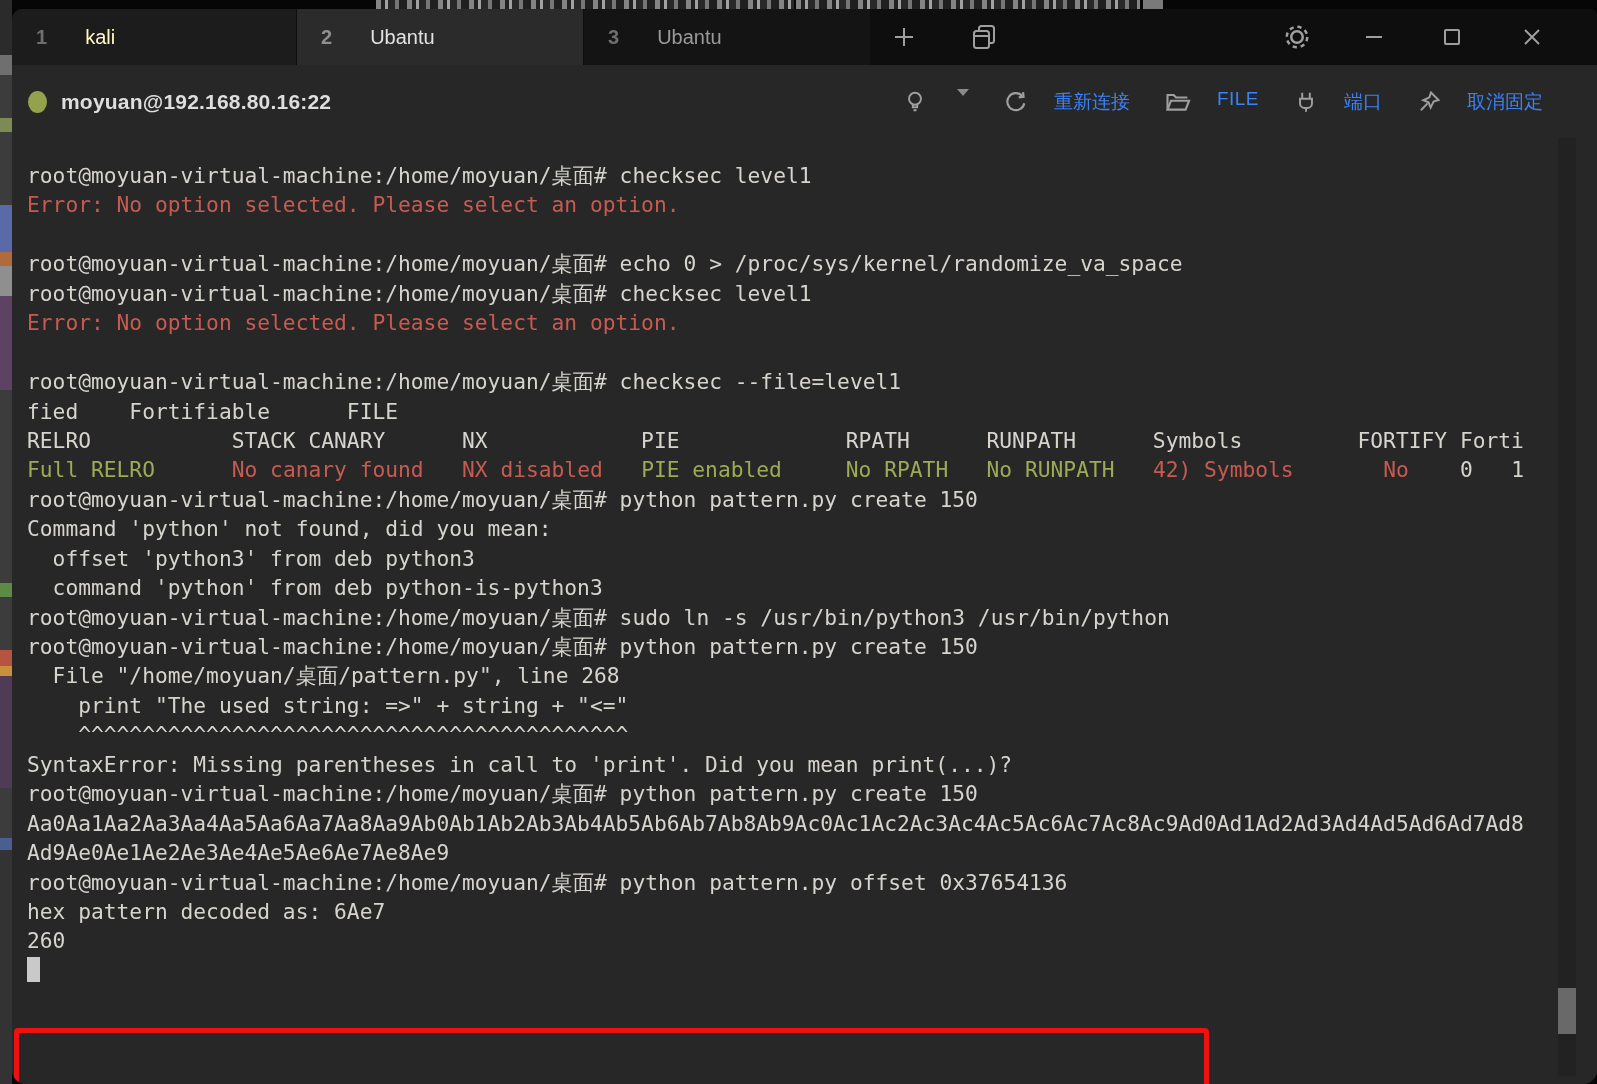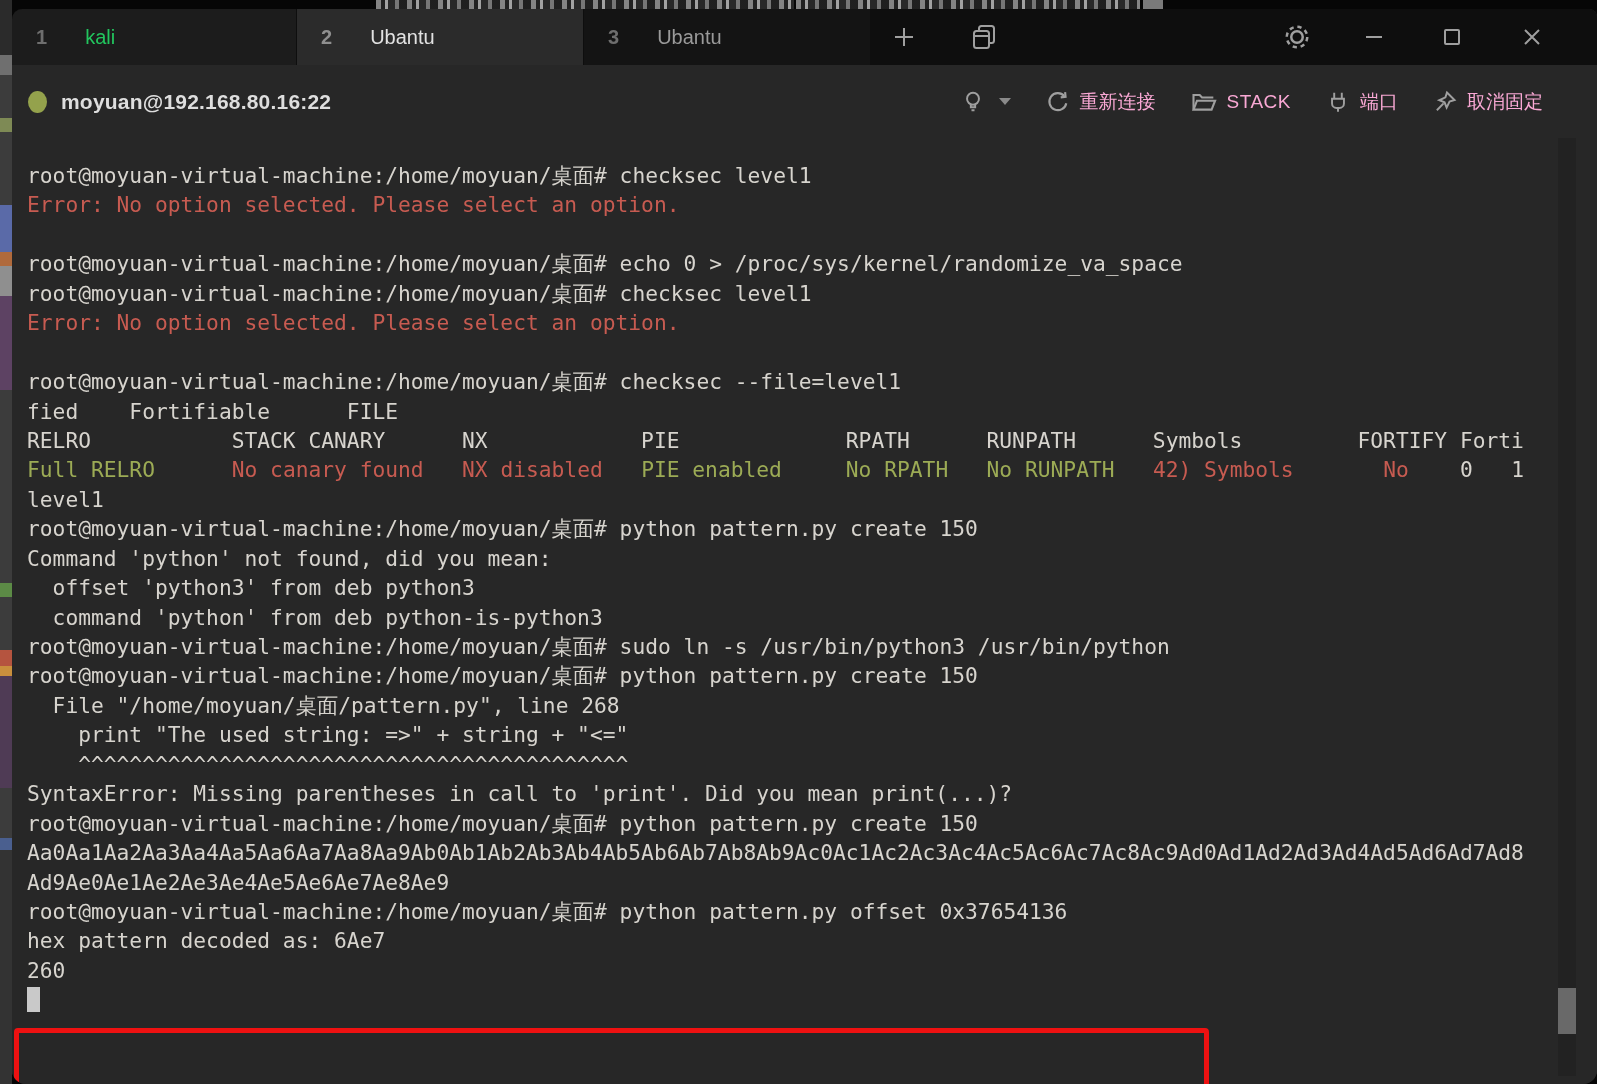--- a/index.html
+++ b/index.html
@@ -24,21 +24,21 @@
   
   #win { position:absolute; left:12px; top:9px; width:1585px; height:1075px;
          background:#272727; border-radius:10px 8px 14px 14px; overflow:hidden; }
 
   
   .tabbar { position:absolute; left:0; top:0; right:0; height:56px; background:#0e0e0e; }
   .tab { position:absolute; top:0; height:56px; display:flex; align-items:center; cursor:default; }
   .tab .tabnum  { font-size:20px; font-weight:bold; color:#6e6e6e; margin-left:24px; }
   .tab .tablabel{ font-size:20px; color:#9a9a9a; margin-left:38px; }
   .tab.t1 { left:0; width:284px; background:#1c1c1c; border-radius:10px 0 0 0; }
-  .tab.t1 .tablabel { color:#22c55e; }
+  .tab.t1 .tablabel { color:#fef9c3; }
   .tab.t2 { left:285px; width:286px; background:#2b2b2b; }
   .tab.t2 .tabnum { color:#8f8f8f; }
   .tab.t2 .tablabel { color:#e2e2e2; }
   .tab.t3 { left:572px; width:286px; background:#141414; }
   .iconbtn, .winctl { position:absolute; top:0; height:56px; width:48px;
     display:flex; align-items:center; justify-content:center; color:#9f9f9f; }
   .iconbtn svg, .winctl svg { stroke:#9f9f9f; fill:none; stroke-width:2; }
   .btn-plus   { left:868px; }
   .btn-layers { left:948px; }
   .btn-gear   { left:1261px; }
@@ -48,21 +48,21 @@
 
   
   .sessionbar { position:absolute; left:0; top:56px; right:0; height:73px; background:#272727;
                 display:flex; align-items:center; }
   .status-dot { width:19px; height:22px; border-radius:50%; background:var(--status,#94a24c);
                 margin-left:16px; }
   .session-title { font-size:21px; font-weight:bold; color:#dedede; margin-left:14px;
                    letter-spacing:.2px; }
   .actions { position:absolute; right:54px; top:0; height:73px; display:flex;
              align-items:center; gap:34px; }
-  .action { display:flex; align-items:center; gap:9px; color:#f9a8d4; font-size:19px;
+  .action { display:flex; align-items:flex-start; gap:25px; color:#3b82f6; font-size:19px;
             cursor:default; white-space:nowrap; }
   .action svg { stroke:#9f9f9f; fill:none; stroke-width:1.8; }
   .caret-down { width:0; height:0; border-left:6px solid transparent; border-right:6px solid transparent;
                 border-top:7px solid #8a8a8a; margin-left:4px; }
   .action .lbl-sftp { letter-spacing:.5px; }
 
   
   .terminal { position:absolute; left:0; top:129px; right:0; bottom:0; background:#272727;
               padding:23px 0 0 15px;
               font-family:"DejaVu Sans Mono", monospace; font-size:21.25px; line-height:29.45px;
@@ -159,21 +159,21 @@
             <path d="M18 12a7.2 7.2 0 1 1-1.7-6.1"></path>
             <path d="M17 2.6l.4 4.1-4.1.4"></path>
           </svg>
           <span>重新连接</span>
         </div>
         <div class="action">
           <svg width="28" height="28" viewBox="0 0 24 24">
             <path d="M3 18.5V6h5.3l2 2.2H20"></path>
             <path d="M3 18.5l3-7.6h15.5l-3 7.6z"></path>
           </svg>
-          <span class="lbl-sftp">STACK</span>
+          <span class="lbl-sftp">FILE</span>
         </div>
         <div class="action">
           <svg width="26" height="26" viewBox="0 0 24 24">
             <path d="M8.5 3.5V9M15.5 3.5V9"></path>
             <path d="M6.5 9h11v4.3a4.2 4.2 0 0 1-4.2 4.2h-2.6a4.2 4.2 0 0 1-4.2-4.2z"></path>
             <path d="M12 17.5V21"></path>
           </svg>
           <span>端口</span>
         </div>
         <div class="action">
@@ -192,21 +192,20 @@
           <div class="tline"><span class="c-r">Error: No option selected. Please select an option.</span></div>
           <div class="tline"></div>
           <div class="tline"><span>root@moyuan-virtual-machine:/home/moyuan/桌面# echo 0 &gt; /proc/sys/kernel/randomize_va_space</span></div>
           <div class="tline"><span>root@moyuan-virtual-machine:/home/moyuan/桌面# checksec level1</span></div>
           <div class="tline"><span class="c-r">Error: No option selected. Please select an option.</span></div>
           <div class="tline"></div>
           <div class="tline"><span>root@moyuan-virtual-machine:/home/moyuan/桌面# checksec --file=level1</span></div>
           <div class="tline"><span>fied    Fortifiable      FILE</span></div>
           <div class="tline"><span>RELRO           STACK CANARY      NX            PIE             RPATH      RUNPATH      Symbols         FORTIFY Forti</span></div>
           <div class="tline"><span class="c-g">Full RELRO</span><span>      </span><span class="c-r">No canary found</span><span>   </span><span class="c-r">NX disabled</span><span>   </span><span class="c-g">PIE enabled</span><span>     </span><span class="c-g">No RPATH</span><span>   </span><span class="c-g">No RUNPATH</span><span>   </span><span class="c-r">42) Symbols</span><span>       </span><span class="c-r">No</span><span>    0   1</span></div>
-          <div class="tline"><span>level1</span></div>
           <div class="tline"><span>root@moyuan-virtual-machine:/home/moyuan/桌面# python pattern.py create 150</span></div>
           <div class="tline"><span>Command 'python' not found, did you mean:</span></div>
           <div class="tline"><span>  offset 'python3' from deb python3</span></div>
           <div class="tline"><span>  command 'python' from deb python-is-python3</span></div>
           <div class="tline"><span>root@moyuan-virtual-machine:/home/moyuan/桌面# sudo ln -s /usr/bin/python3 /usr/bin/python</span></div>
           <div class="tline"><span>root@moyuan-virtual-machine:/home/moyuan/桌面# python pattern.py create 150</span></div>
           <div class="tline"><span>  File "/home/moyuan/桌面/pattern.py", line 268</span></div>
           <div class="tline"><span>    print "The used string: =&gt;" + string + "&lt;="</span></div>
           <div class="tline"><span>    ^^^^^^^^^^^^^^^^^^^^^^^^^^^^^^^^^^^^^^^^^^^</span></div>
           <div class="tline"><span>SyntaxError: Missing parentheses in call to 'print'. Did you mean print(...)?</span></div>

